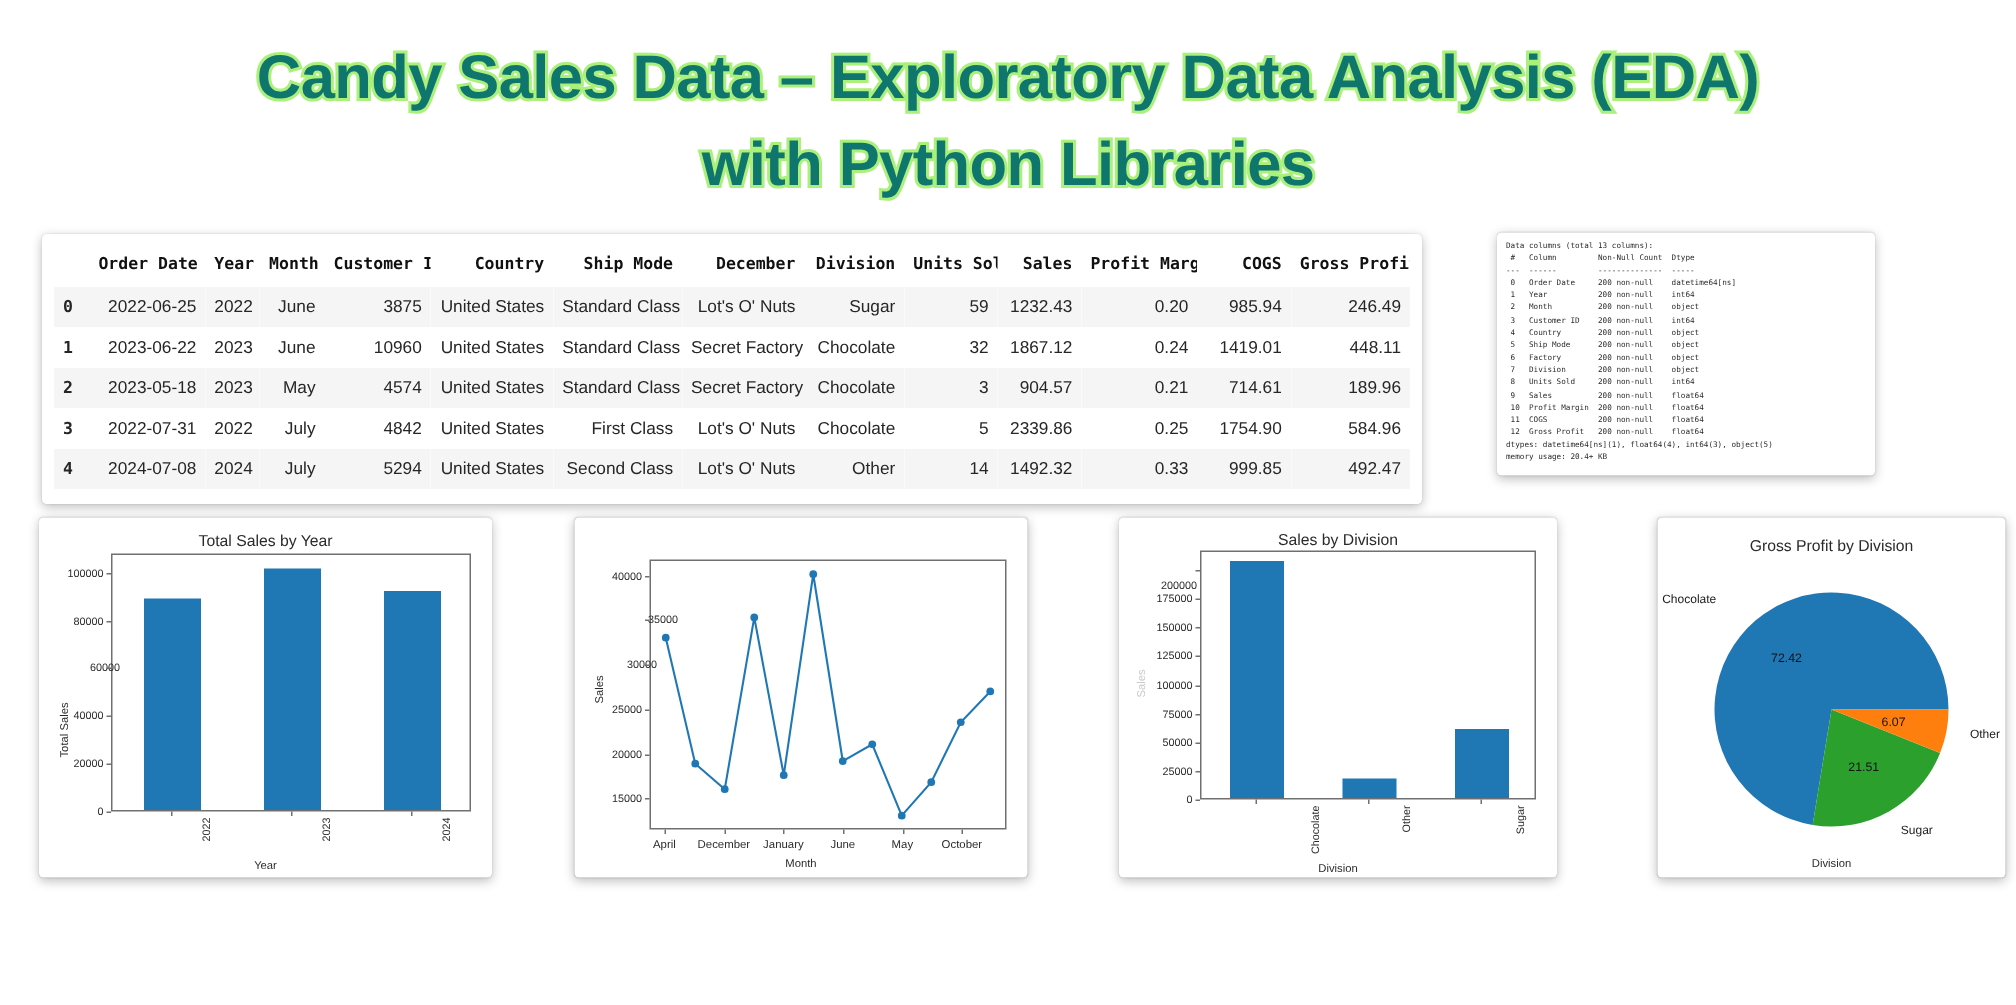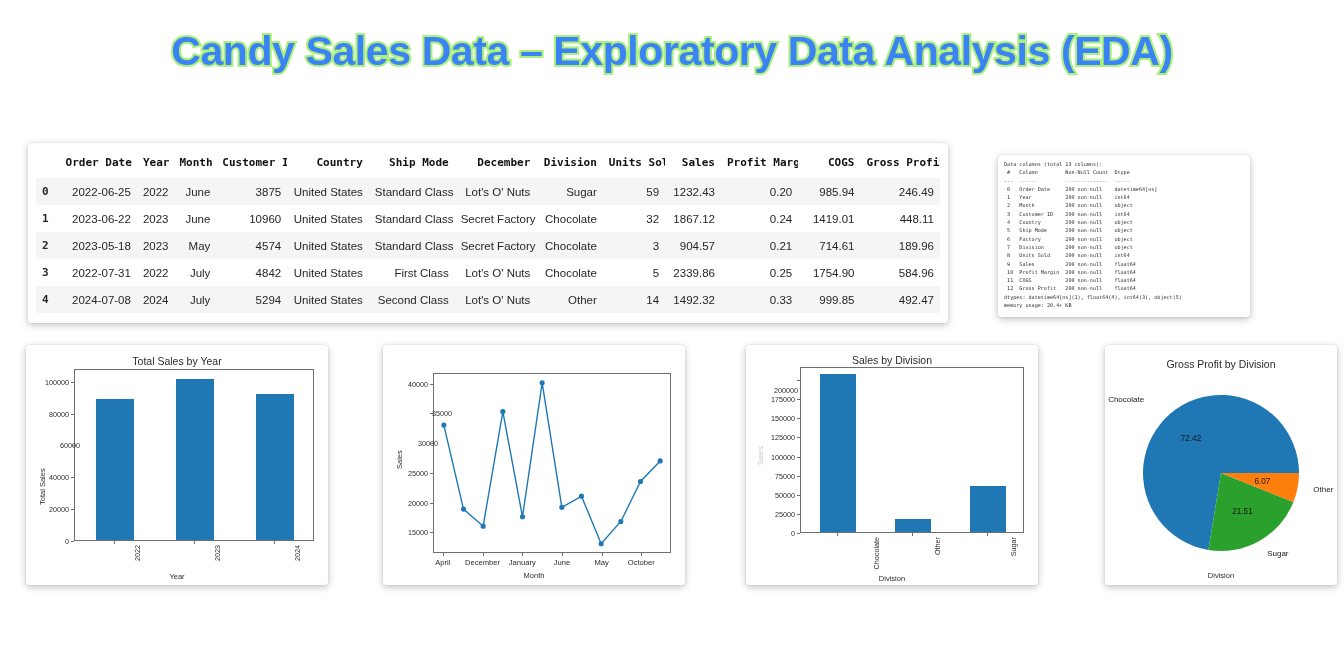--- a/index.html
+++ b/index.html
@@ -14,36 +14,36 @@
   
   .title-wrap {
     position: absolute; left: 0; top: 22px; width: 1344px;
     text-align: center;
   }
   .title-line {
     font-size: 41px;
     font-weight: 800;
     letter-spacing: -0.4px;
     line-height: 58px;
-    color: #3b82f6;
+    color: #0f766e;
     -webkit-text-stroke: 4px #aaf07a;
     paint-order: stroke fill;
     white-space: nowrap;
   }
 
   
   .card {
     position: absolute;
     background: #ffffff;
     border-radius: 3px;
     box-shadow: 0 2px 7px rgba(0,0,0,0.26), 0 0 1px rgba(0,0,0,0.2);
   }
 
   
-  #df-card { left: 28px; top: 143px; width: 920px; height: 180px; padding: 6px 8px 8px 8px; }
+  #df-card { left: 28px; top: 156px; width: 920px; height: 180px; padding: 6px 8px 8px 8px; }
   table.df { border-collapse: collapse; width: 100%; table-layout: fixed; }
   table.df th, table.df td {
     font-size: 11.5px;
     padding: 7px 6px 7px 6px;
     white-space: nowrap;
     overflow: hidden;
     color: #262626;
   }
   table.df th {
     font-family: "DejaVu Sans Mono", "Liberation Mono", monospace;
@@ -114,20 +114,21 @@
   .pie-label { position: absolute; font-size: 8px; color: #1a1a1a; white-space: nowrap; }
   .pie-pct { position: absolute; font-size: 8.2px; color: #141414; white-space: nowrap; }
 </style>
 </head>
 <body>
 
 <div class="page">
 
   <div class="title-wrap">
     <div class="title-line">Candy Sales Data – Exploratory Data Analysis (EDA)</div>
+    <div class="title-line">with Python Libraries</div>
   </div>
 
   <div class="card" id="df-card">
     <table class="df">
       <thead>
         <tr id="df-head-row">
             <th class="lbl-col"></th>
             <th style="width: 72px;">Order Date</th>
             <th style="width: 34px;">Year</th>
             <th style="width: 40px;">Month</th>

